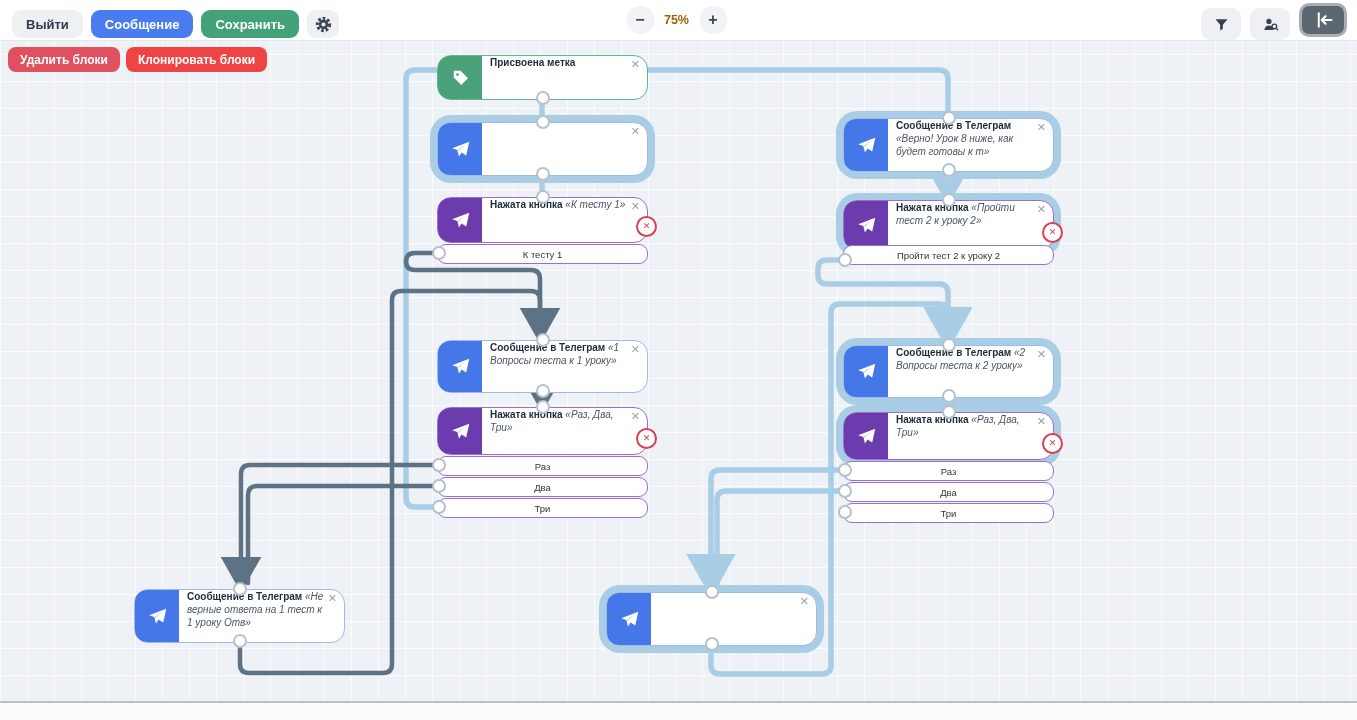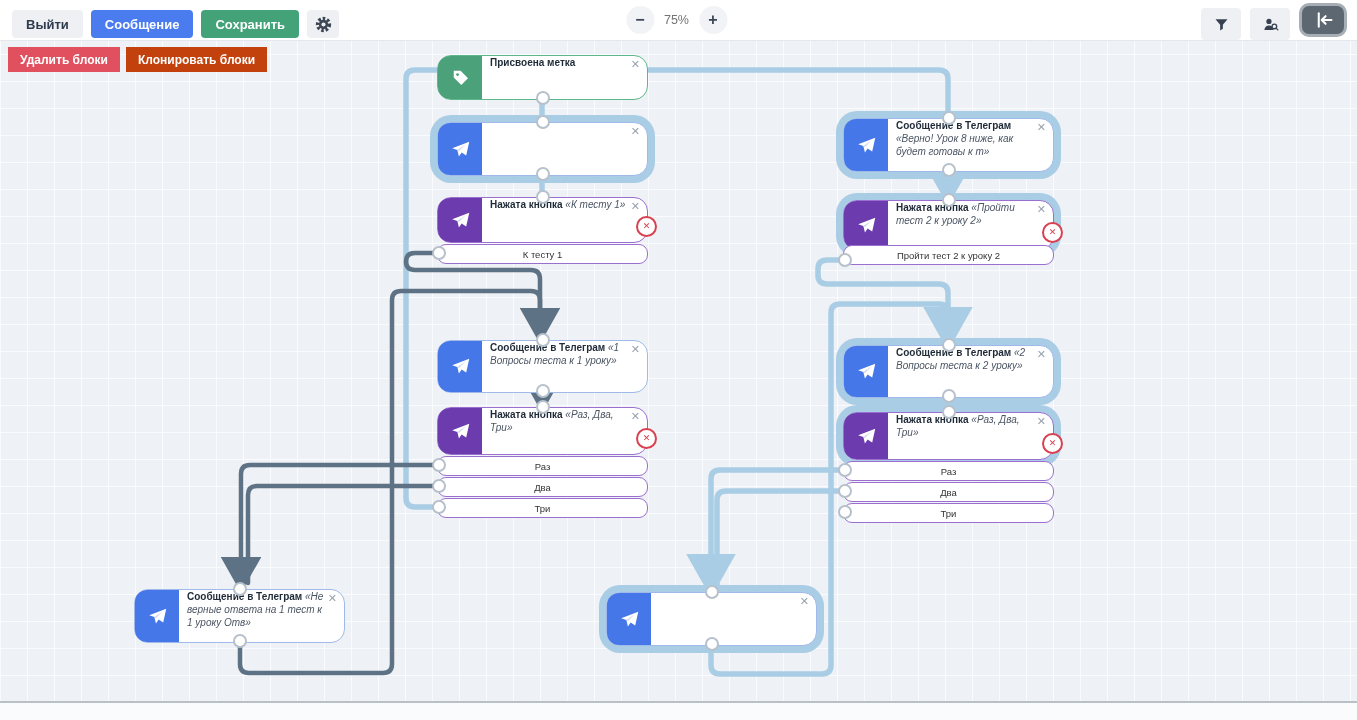--- a/index.html
+++ b/index.html
@@ -7,41 +7,41 @@
   
   #canvas{position:absolute;inset:0;background:#eef1f5;
     background-image:linear-gradient(rgba(255,255,255,.7) 1.5px,transparent 1.5px),
                      linear-gradient(90deg,rgba(255,255,255,.7) 1.5px,transparent 1.5px);
     background-size:27px 27px;}
   #wires{position:absolute;inset:0;pointer-events:none;}
   
   #toolbar{position:absolute;top:0;left:0;right:0;height:40px;background:#fff;
     border-bottom:1px solid #e4e8ec;display:flex;align-items:center;z-index:50;}
   .tb-left{display:flex;align-items:center;gap:8px;padding-left:12px;}
-  .btn{border:none;border-radius:4px;height:28px;padding:0 14px;font-size:13px;
+  .btn{border:none;border-radius:9px;height:28px;padding:0 14px;font-size:13px;
     font-family:inherit;cursor:pointer;font-weight:600;margin-top:8px;}
   .btn-gray{background:#eef0f3;color:#2f3b4c;}
   .btn-blue{background:#4a7cf0;color:#fff;}
   .btn-green{background:#43a278;color:#fff;}
   .btn-icon{width:32px;padding:0;display:flex;align-items:center;justify-content:center;}
   .tb-center{position:absolute;left:50%;transform:translateX(-52%);display:flex;
     align-items:center;gap:10px;}
   .zoom-btn{width:28px;height:28px;border-radius:50%;background:#f1f3f6;border:none;
     color:#3c4654;font-size:16px;font-weight:700;cursor:pointer;display:flex;
     align-items:center;justify-content:center;padding:0;}
-  .zoom-label{font-size:12.5px;font-weight:400;color:#737373;}
+  .zoom-label{font-size:12.5px;font-weight:700;color:#a16207;}
   .tb-right{position:absolute;right:10px;display:flex;align-items:center;gap:9px;}
   .btn-dark{background:#5d6772;border:3px solid #a7aeb6;border-radius:10px;
     width:48px;height:34px;display:flex;align-items:center;justify-content:center;cursor:pointer;}
   
   #canvas-actions{position:absolute;top:47px;left:8px;display:flex;gap:6px;z-index:40;}
-  .chip{border:none;border-radius:0;height:25px;padding:0 12px;color:#fff;
+  .chip{border:none;border-radius:8px;height:25px;padding:0 12px;color:#fff;
     font-size:12px;font-weight:700;font-family:inherit;cursor:pointer;}
   .chip-red{background:#e0505e;}
-  .chip-green{background:#c2410c;}
+  .chip-green{background:#ef4444;}
   
   .node{position:absolute;z-index:10;}
   .body{position:absolute;left:0;top:0;right:0;background:#fff;border-radius:14px;
     border:1.5px solid transparent;}
   .node.sel .body{box-shadow:0 0 0 7px #aacde6;}
   .k-label .body{border-color:#5cb88c;}
   .k-message .body{border-color:#9fb9ea;}
   .k-button .body{border-color:#9b6fd0;}
   .iconbox{position:absolute;left:0;top:0;bottom:0;width:44px;border-radius:12px 0 0 12px;
     display:flex;align-items:center;justify-content:center;}

